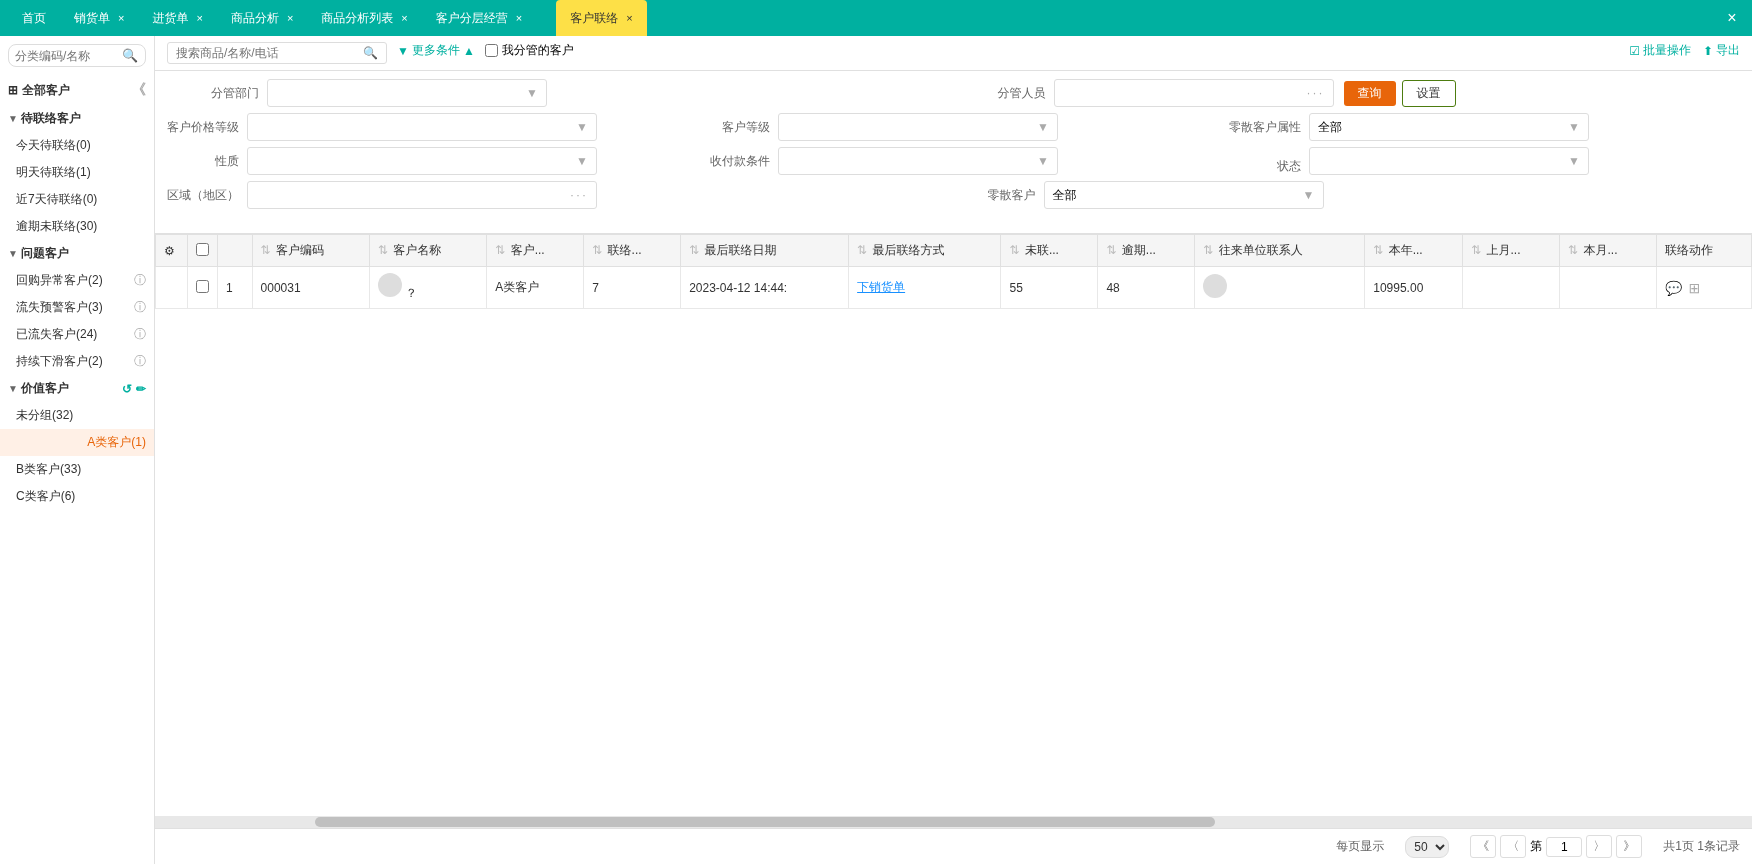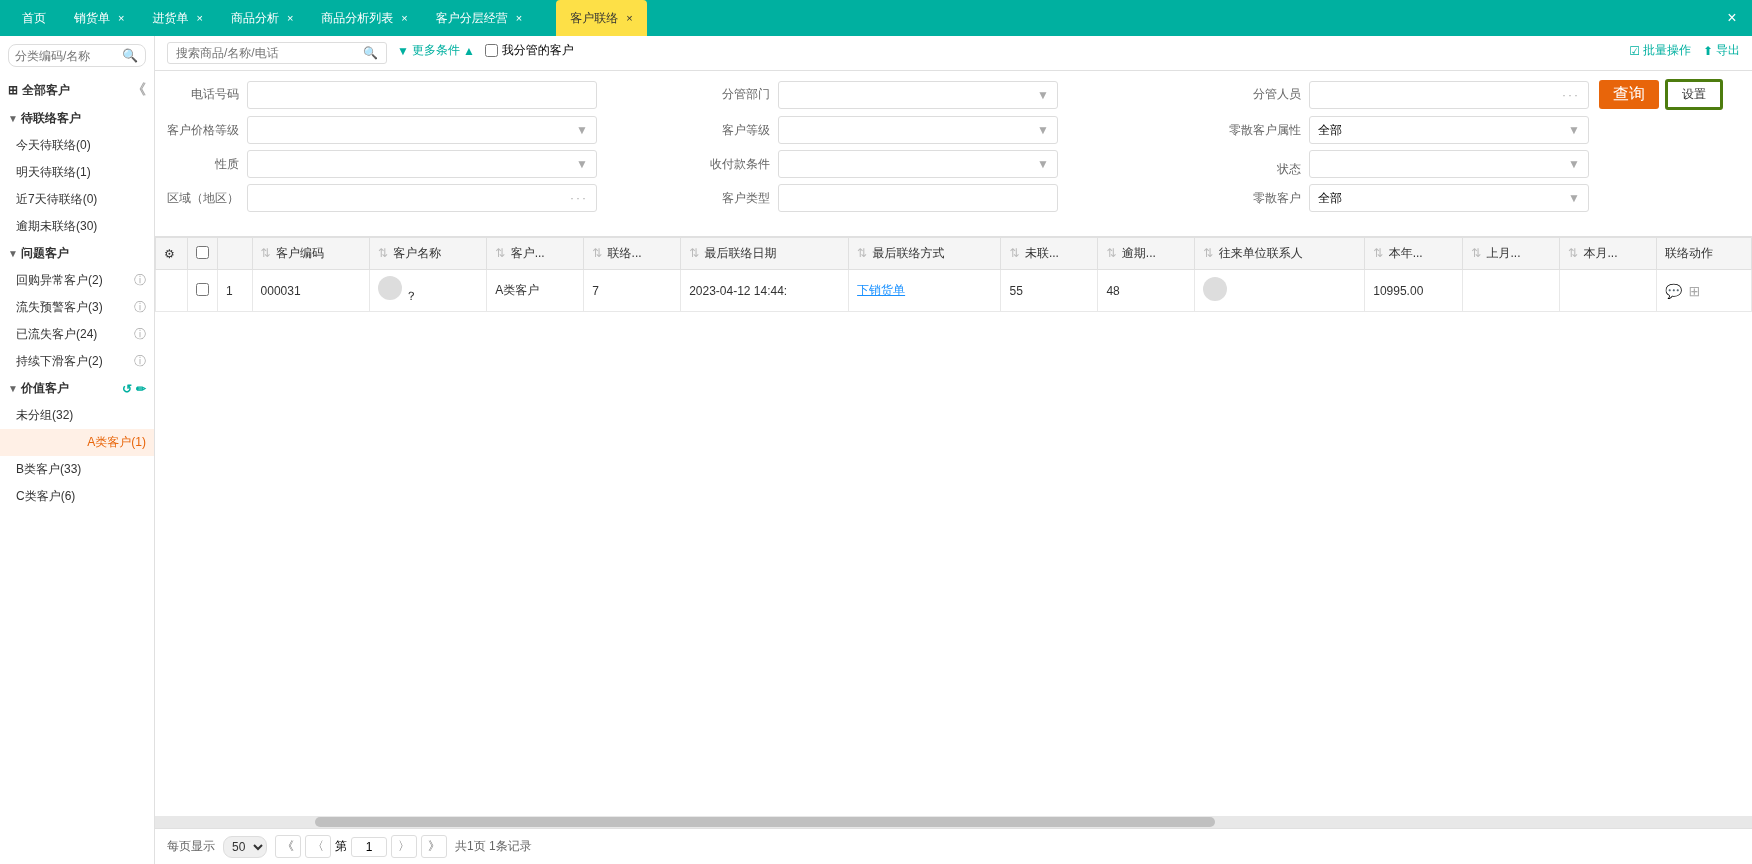--- a/index.html
+++ b/index.html
@@ -110,45 +110,45 @@
     }
     .th-gear { width: 32px; text-align: center; }
     .col-checkbox { width: 28px; text-align: center; }
     .link-text { color: #1890ff; cursor: pointer; text-decoration: underline; }
     .row-actions { display: flex; align-items: center; gap: 6px; }
     .row-action-icon { color: #aaa; cursor: pointer; font-size: 14px; }
 
     
     .bottom-bar {
       background: white; border-top: 1px solid #e0e0e0; padding: 6px 12px;
-      display: flex; align-items: center; gap: 8px; justify-content: flex-start;
+      display: flex; align-items: center; gap: 21px; justify-content: flex-end;
     }
     .page-size-label { color: #666; }
     .page-size-select {
       border: 1px solid #ddd; border-radius: 9px; padding: 2px 4px;
       cursor: pointer; color: #333;
     }
     .pagination { display: flex; align-items: center; gap: 4px; }
     .page-btn {
       border: 1px solid #ddd; background: white; padding: 2px 6px;
       cursor: pointer; border-radius: 3px; color: #666;
     }
     .page-input {
       border: 1px solid #ddd; border-radius: 3px; padding: 2px 6px;
       width: 36px; text-align: center;
     }
     .page-total { color: #666; }
 
     
     .btn-orange {
       background: #e8650a; color: white; border: none; border-radius: 3px;
-      padding: 4px 14px; cursor: pointer; font-size: 16px;
+      padding: 4px 14px; cursor: pointer; font-size: 12px;
     }
     .btn-white {
-      background: white; color: #333; border: 3px solid #4d7c0f; border-radius: 3px;
+      background: white; color: #333; border: 1px solid #4d7c0f; border-radius: 3px;
       padding: 4px 14px; cursor: pointer; font-size: 12px;
     }
 
     
     .scrollbar-area {
       background: #e8e8e8; height: 12px; position: relative; margin: 0 0;
     }
     .scrollbar-thumb {
       position: absolute; background: #c0c0c0; height: 10px; top: 1px;
       left: 160px; width: 900px; border-radius: 5px;
@@ -294,24 +294,20 @@
         <div class="action-btn-link">
           <span>⬆</span>
           <span>导出</span>
         </div>
       </div>
     </div>
 
     <div class="advanced-filter">
 
       <div class="filter-row">
-        <div class="filter-field">
-          <span class="filter-label">电话号码</span>
-          <div class="filter-input" style="max-width:350px;"></div>
-        </div>
         <div class="filter-field" style="margin-left:20px;">
           <span class="filter-label">分管部门</span>
           <div class="filter-input" style="max-width:280px;">
             <span></span>
               <span class="chevron">▼</span>
           </div>
         </div>
         <div class="filter-field" style="margin-left:20px;">
           <span class="filter-label">分管人员</span>
           <div class="filter-input" style="max-width:280px;">
@@ -370,26 +366,20 @@
           </div>
         </div>
       </div>
 
       <div class="filter-row">
         <div class="filter-field">
           <span class="filter-label">区域（地区）</span>
           <div class="filter-input" style="max-width:350px;">
             <span></span>
               <span class="dots">···</span>
-          </div>
-        </div>
-        <div class="filter-field" style="margin-left:20px;">
-          <span class="filter-label">客户类型</span>
-          <div class="filter-input" style="max-width:280px;">
-            <span></span>
           </div>
         </div>
         <div class="filter-field" style="margin-left:20px;">
           <span class="filter-label">零散客户</span>
           <div class="filter-input" style="max-width:280px;">
             <span>全部</span>
             <span class="chevron">▼</span>
           </div>
         </div>
       </div>

